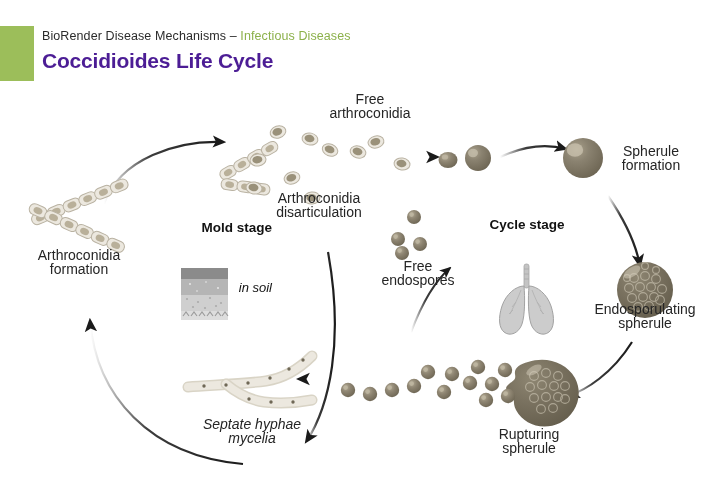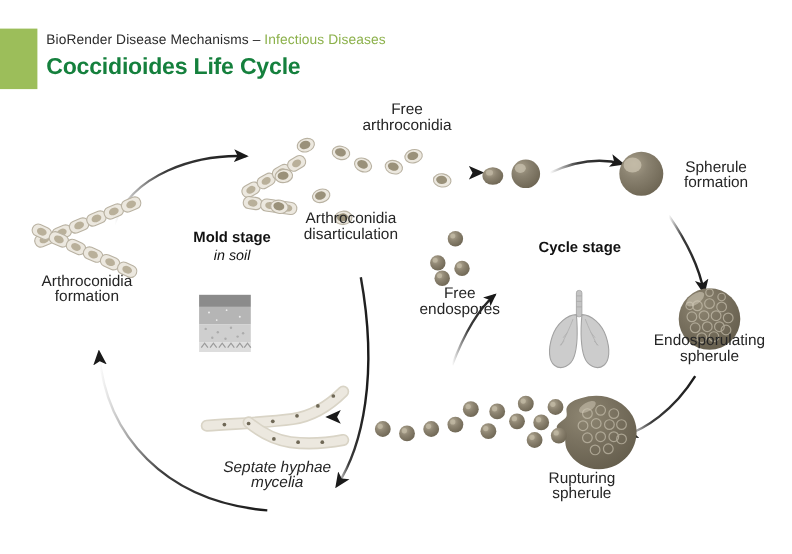--- a/index.html
+++ b/index.html
@@ -41,21 +41,21 @@
     letter-spacing: 0.1px;
     white-space: nowrap;
   }
   #header-kicker .kicker-accent {
     color: #8cb14b;
   }
   #header-title {
     font-size: 21px;
     font-weight: bold;
     line-height: 26px;
-    color: #15803d;
+    color: #4c1d95;
     letter-spacing: -0.2px;
     margin-top: 4px;
     white-space: nowrap;
   }
 
   
   #figure-canvas {
     position: absolute;
     left: 0;
     top: 84px;
@@ -86,20 +86,21 @@
     font-size: 13.5px;
     font-weight: bold;
     line-height: 17px;
     display: block;
   }
   .stage-label .stage-where {
     font-size: 13px;
     font-style: italic;
     line-height: 16px;
     display: block;
+    margin-top: 44px;
   }
 </style>
 </head>
 <body>
 
 <div id="page">
 
   <div id="header-accent-bar"></div>
   <div id="header-text-block">
     <div id="header-kicker"><span>BioRender Disease Mechanisms – </span><span class="kicker-accent">Infectious Diseases</span></div>
@@ -509,21 +510,21 @@
 
     <div class="fig-label" style="left:470px; top:344px; width:118px;">Rupturing
 spherule</div>
 
     <div class="fig-label" style="left:184px; top:334px; width:136px;font-style:italic;">Septate hyphae
 mycelia</div>
 
     <div class="fig-label" style="left:360px; top:176px; width:116px;">Free
 endospores</div>
 
-    <div class="stage-label" style="left:150px; top:123px; width:122px;">
+    <div class="stage-label" style="left:150px; top:135px; width:122px;text-align:right;">
       <span class="stage-name">Mold stage</span>
       <span class="stage-where">in soil</span>
     </div>
 
     <div class="stage-label" style="left:466px; top:132px; width:122px;">
       <span class="stage-name">Cycle stage</span>
     </div>
 
   </div>
 </div>

